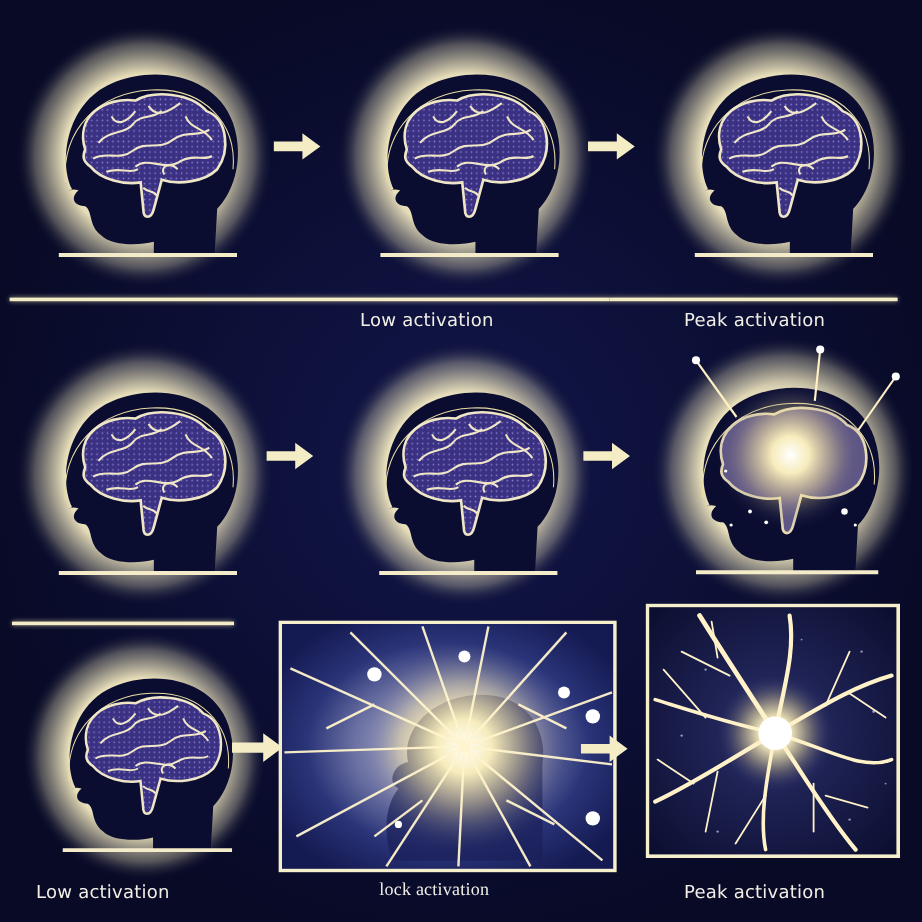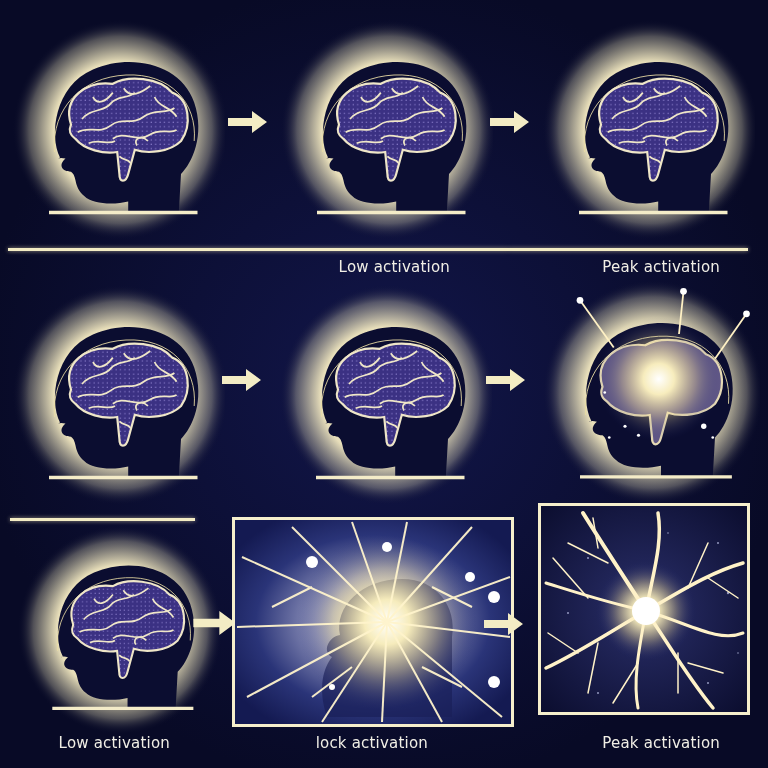--- a/index.html
+++ b/index.html
@@ -9,21 +9,21 @@
     font-family:"DejaVu Sans", sans-serif;
     position:relative;
   }
   .canvas { position:absolute; inset:0; background:radial-gradient(ellipse at 50% 50%, #12164a 0%, #080a26 75%); }
   .panel { position:absolute; }
   .panel svg { display:block; }
   .hline { position:absolute; height:3px; background:#f3ecc4; box-shadow:0 0 4px rgba(255,240,190,0.6); }
   .arrow { position:absolute; }
   .caption {
     position:absolute; color:#f1efe6; font-size:15px; letter-spacing:0.2px;
-    text-align:right; white-space:nowrap;
+    text-align:left; white-space:nowrap;
   }
 </style>
 </head>
 <body>
 
 <div class="canvas">
 
   <svg width="0" height="0" style="position:absolute">
     <defs>
       <radialGradient id="halo" cx="50%" cy="50%" r="50%">
@@ -238,16 +238,16 @@
         <path d="M60 140 L50 190" stroke-width="1.5"></path>
           <path d="M40 150 L10 130" stroke-width="1.5"></path>
         <path d="M50 95 L15 55" stroke-width="1.5"></path>
           <path d="M100 160 L75 200" stroke-width="1.5"></path>
       </g>
       <circle cx="108" cy="108" r="14" fill="#ffffff"></circle>
     </svg>
   </div>
 
   <div class="caption" style="left:30px;top:734px;width:140px;">Low activation</div>
-  <div class="caption" style="left:288px;top:734px;width:140px;">lock activation</div>
+  <div class="caption" style="left:316px;top:734px;width:140px;font-family:Liberation Serif, serif;">lock activation</div>
   <div class="caption" style="left:570px;top:734px;width:150px;">Peak activation</div>
 
 </div>
 
 </body></html>

